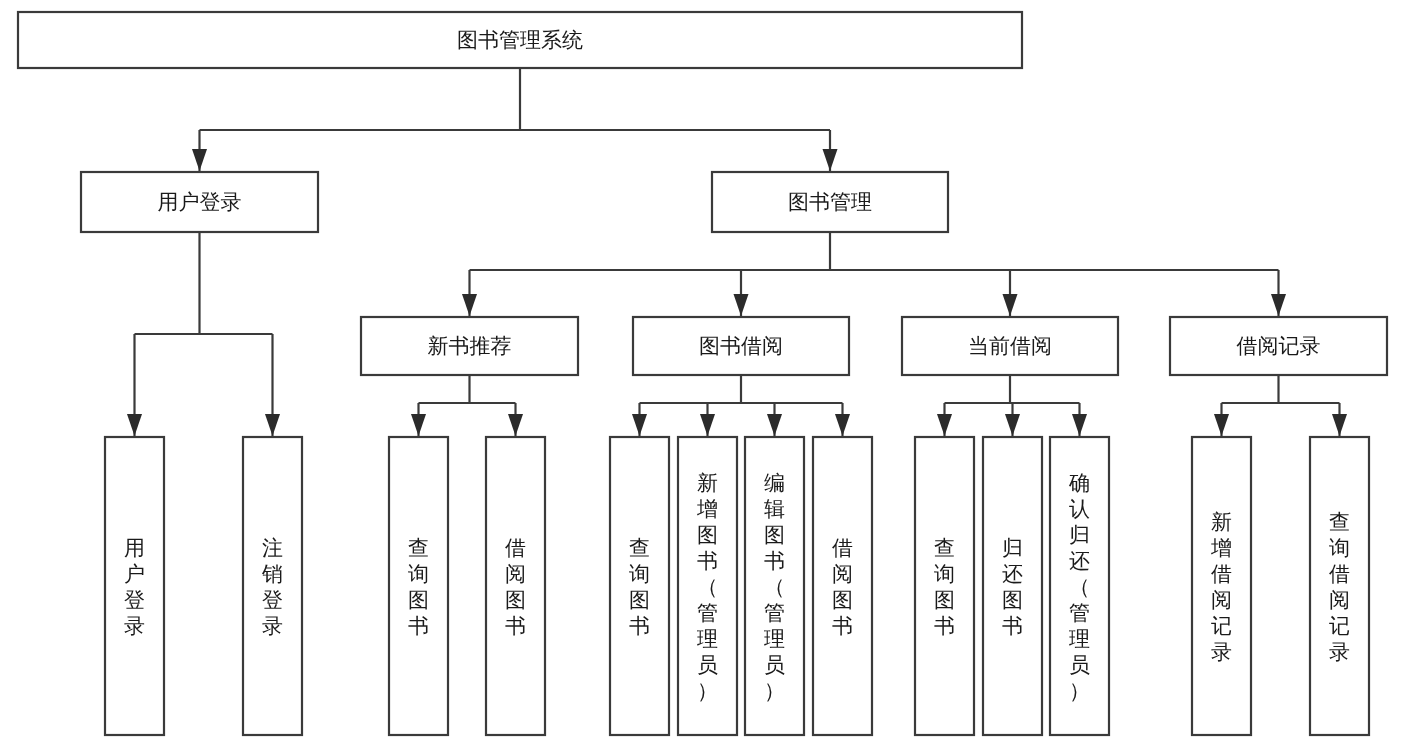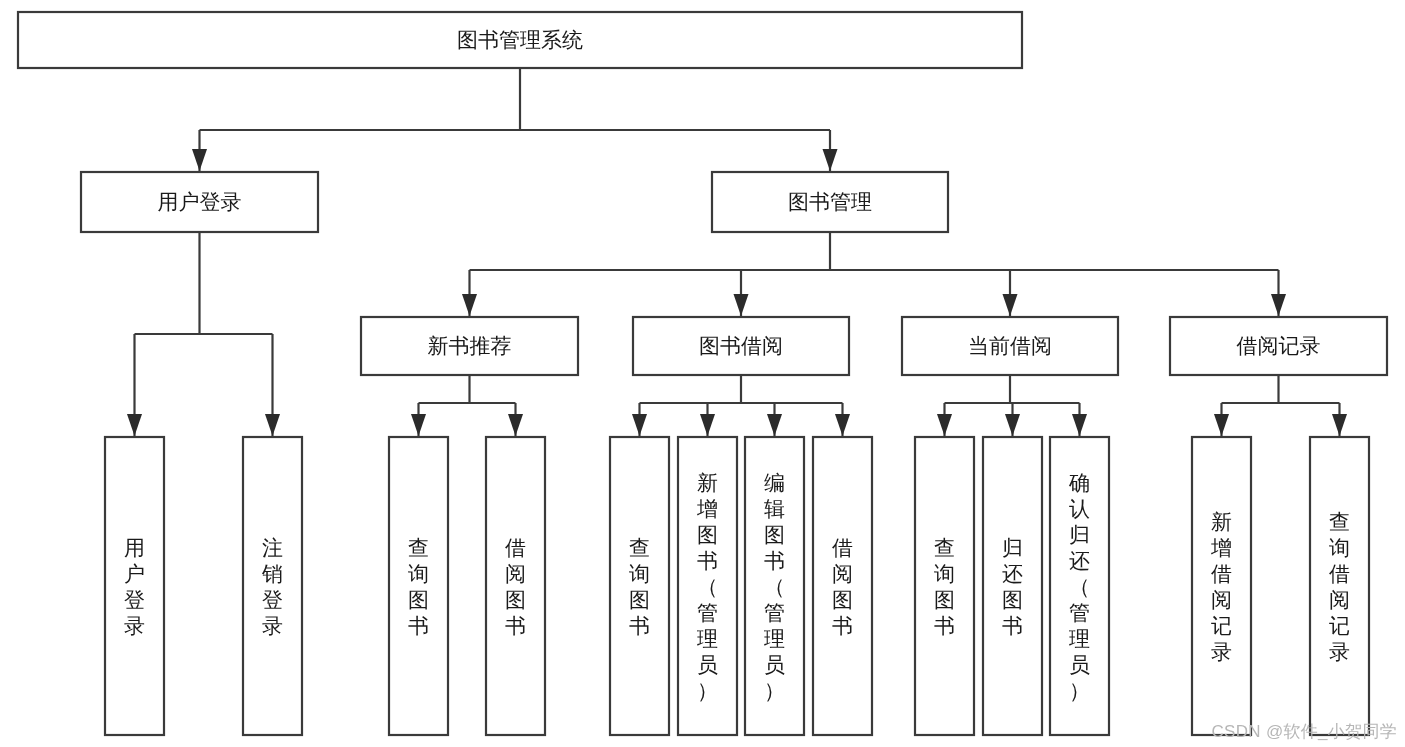--- a/index.html
+++ b/index.html
@@ -205,15 +205,14 @@
           <rect x="1192" y="437" width="59" height="298" class="node-box"></rect>
           <text x="1221.5" class="node-label-v"><tspan x="1221.5" y="529">新</tspan><tspan x="1221.5" y="555">增</tspan><tspan x="1221.5" y="581">借</tspan><tspan x="1221.5" y="607">阅</tspan><tspan x="1221.5" y="633">记</tspan><tspan x="1221.5" y="659">录</tspan></text>
         </g>
         <g>
           <rect x="1310" y="437" width="59" height="298" class="node-box"></rect>
           <text x="1339.5" class="node-label-v"><tspan x="1339.5" y="529">查</tspan><tspan x="1339.5" y="555">询</tspan><tspan x="1339.5" y="581">借</tspan><tspan x="1339.5" y="607">阅</tspan><tspan x="1339.5" y="633">记</tspan><tspan x="1339.5" y="659">录</tspan></text>
         </g>
       </g>
   </svg>
 
-  <div class="watermark-text">CSDN @软件_小贺同学</div>
 
 </div>
 
 </body></html>

